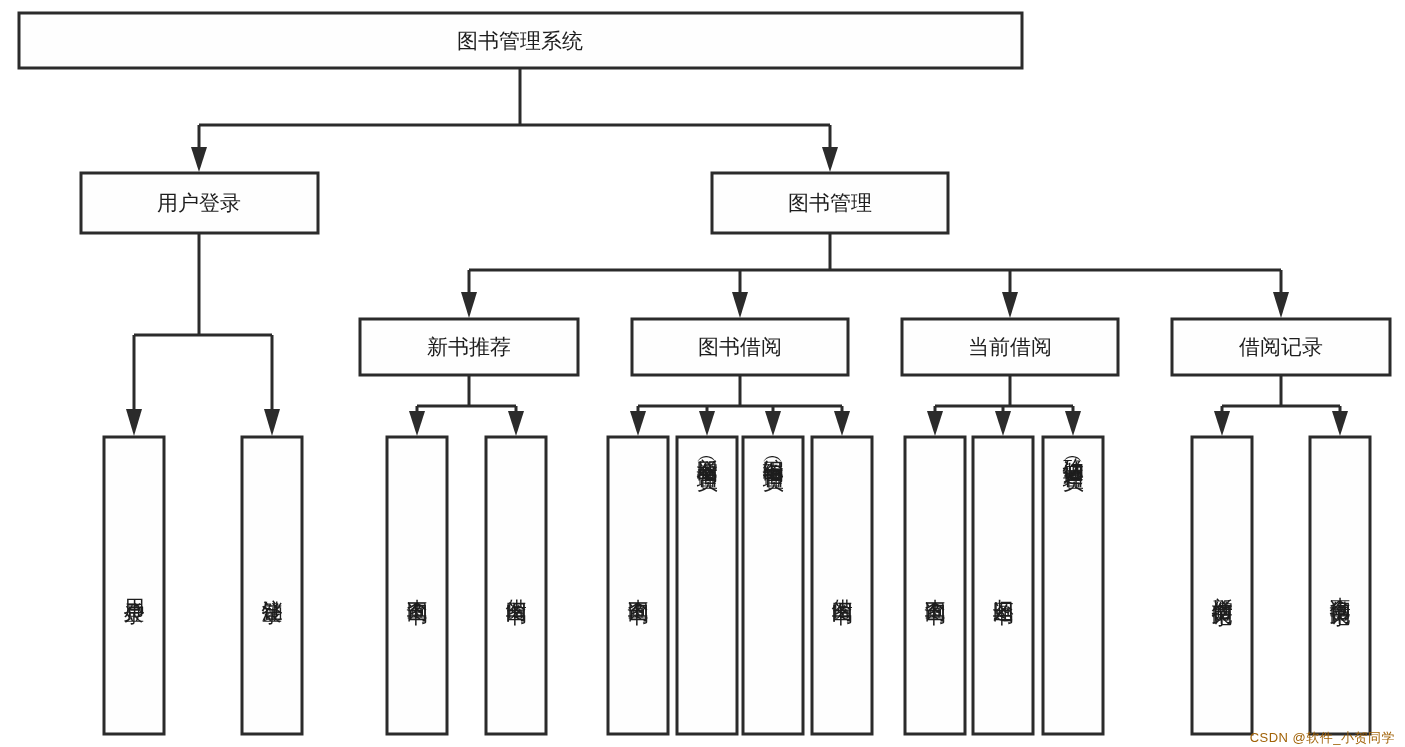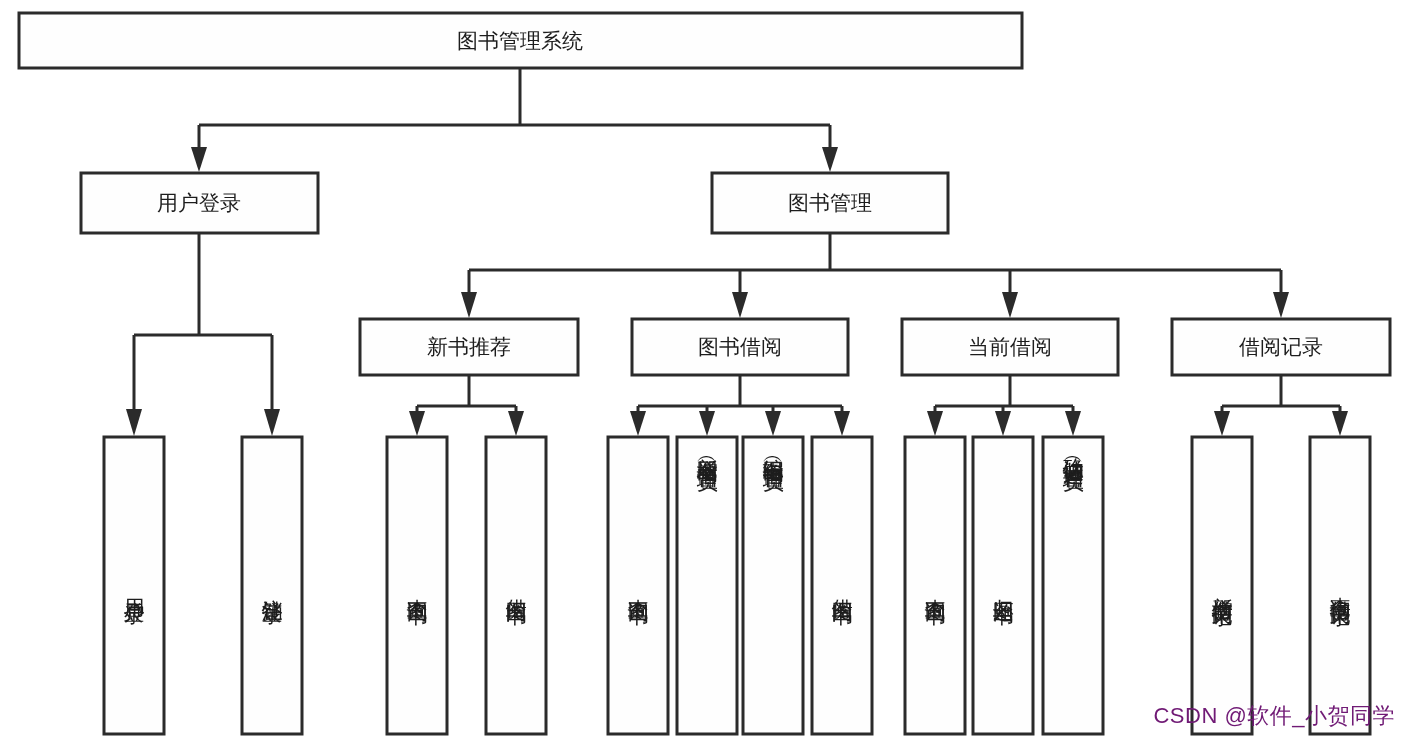--- a/index.html
+++ b/index.html
@@ -62,24 +62,24 @@
     font-family: "Liberation Sans", "DejaVu Sans", sans-serif;
     font-size: 21px;
     line-height: 1.35;
     color: #1d1d1d;
     letter-spacing: 2px;
     white-space: nowrap;
   }
   .watermark {
     position: absolute;
     right: 10px;
-    bottom: 16px;
-    font-family: "Liberation Sans", "DejaVu Sans", sans-serif;
-    font-size: 22px;
-    color: #701a75;
+    bottom: 0;
+    font-family: "Liberation Sans", "DejaVu Sans", sans-serif;
+    font-size: 13px;
+    color: #a16207;
     letter-spacing: 0.5px;
     user-select: none;
     pointer-events: none;
   }
 </style>
 </head>
 <body>
 
 <div id="diagram-root">
 

